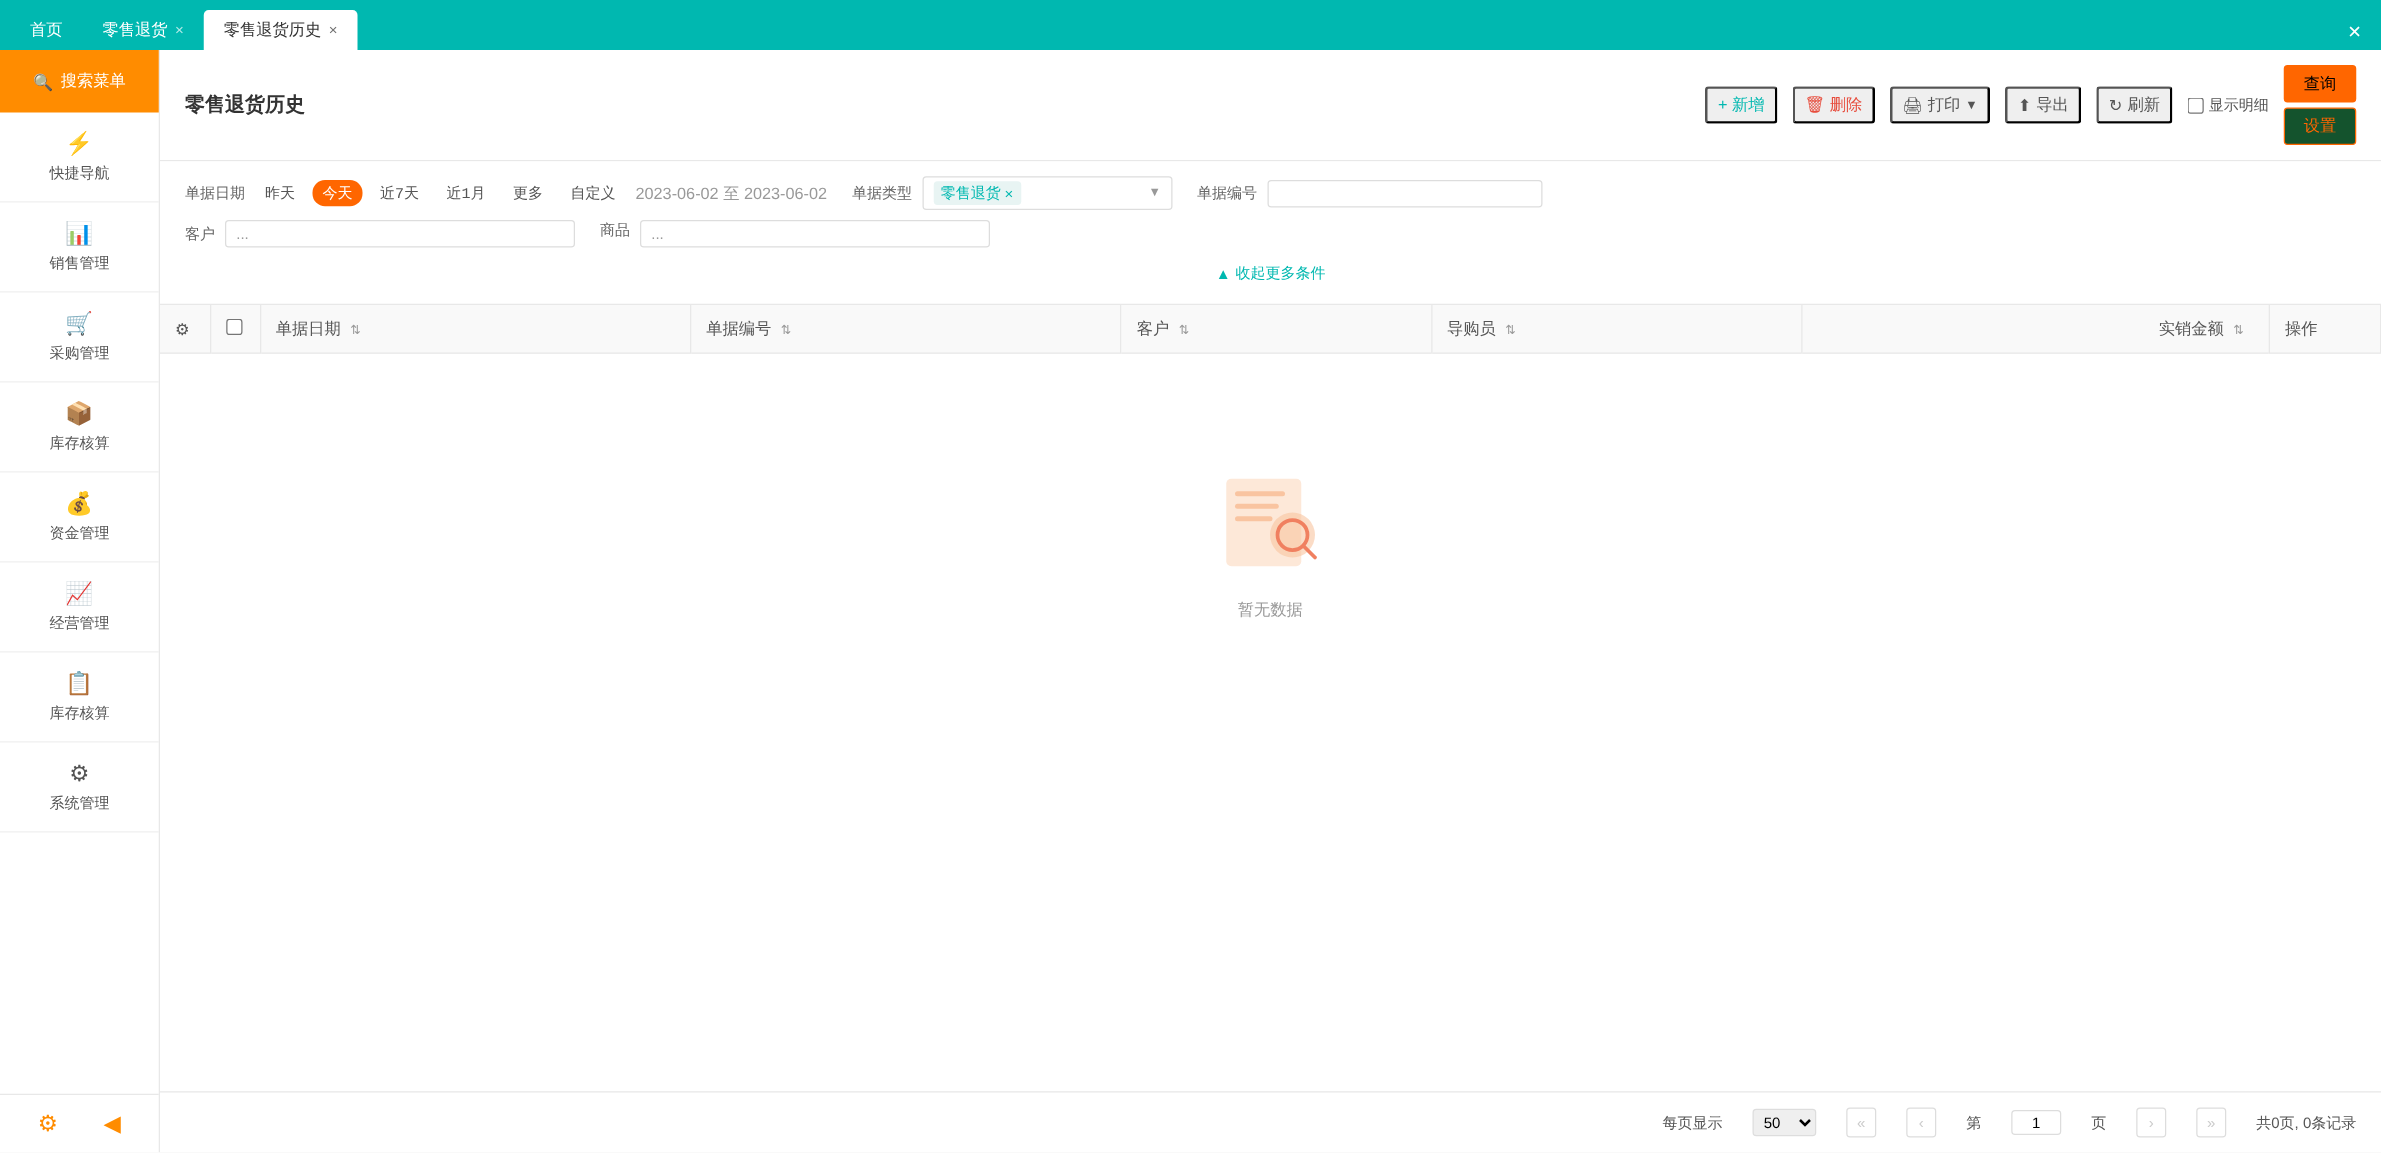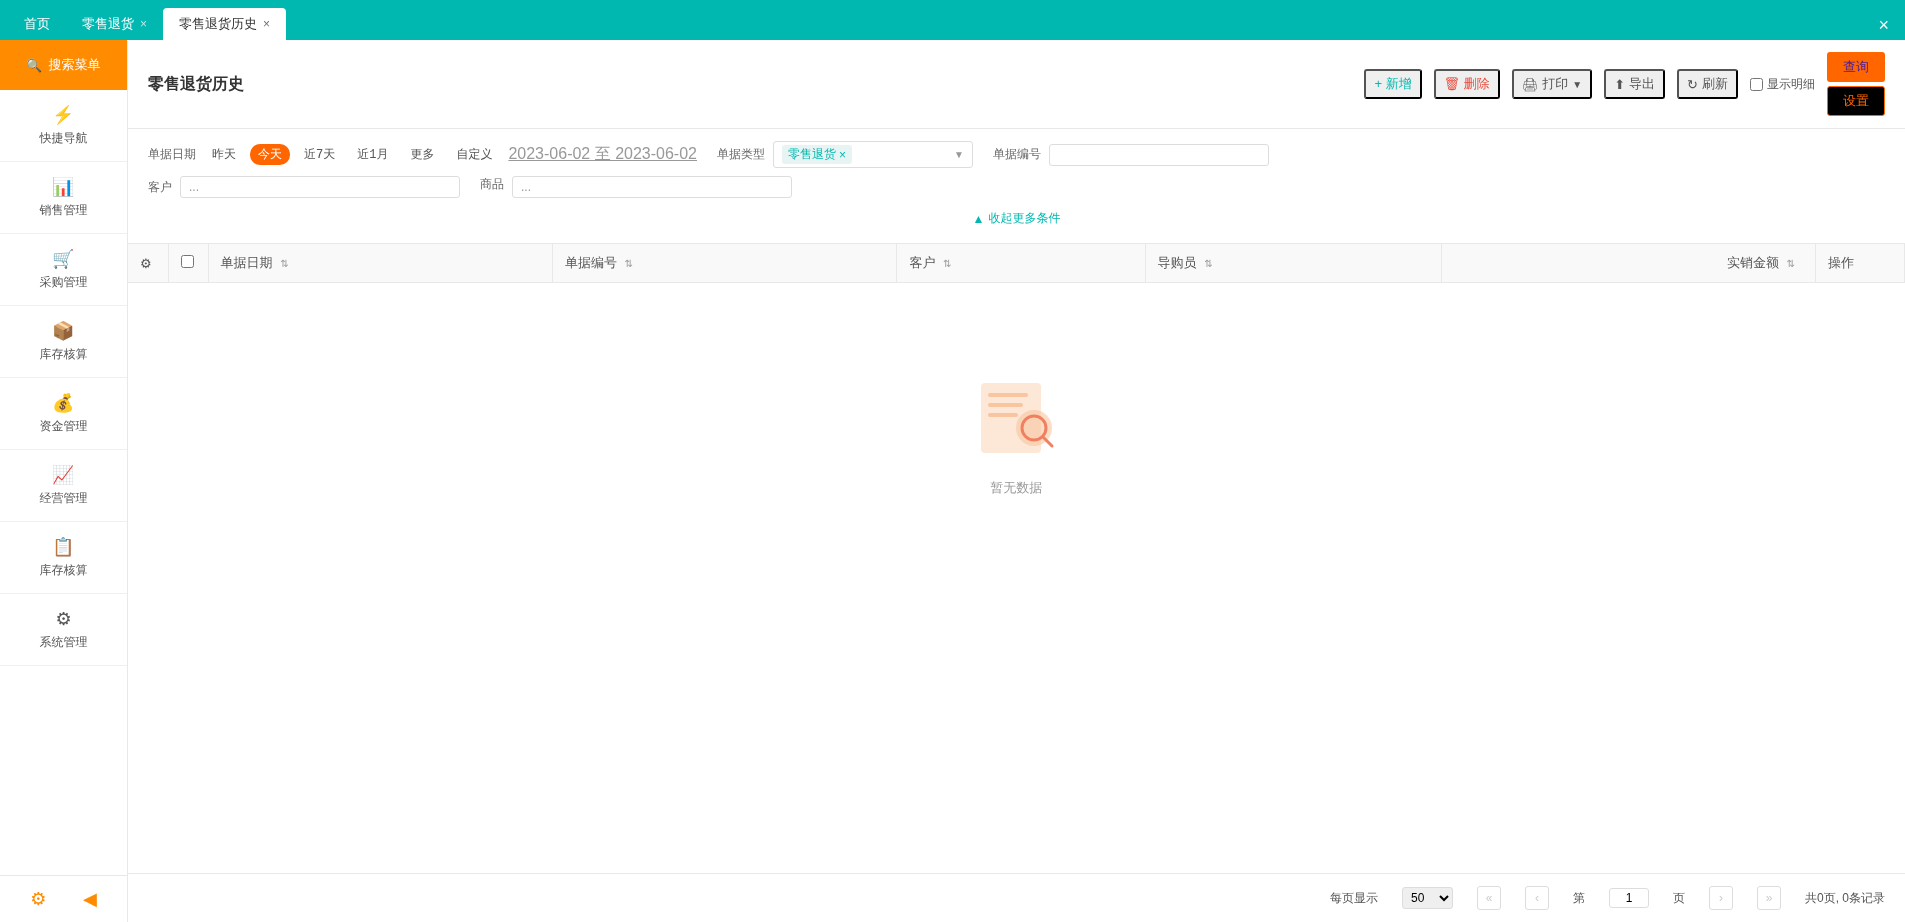--- a/index.html
+++ b/index.html
@@ -124,29 +124,29 @@
       font-size: 13px;
       color: #555;
       cursor: pointer;
       padding: 4px 8px;
       border-radius: 3px;
     }
     .toolbar-btn.new { color: #00b8b0; }
     .toolbar-btn.delete { color: #e74c3c; }
     .toolbar-btn-query {
       background: #ff6600;
-      color: #4c1d95;
+      color: #000000;
       border: none;
       padding: 6px 16px;
       border-radius: 3px;
       cursor: pointer;
       font-size: 13px;
     }
     .toolbar-btn-setting {
-      background: #000000;
+      background: #14532d;
       color: #ff6600;
       border: 1px solid #ff6600;
       padding: 5px 14px;
       border-radius: 3px;
       cursor: pointer;
       font-size: 13px;
     }
     .toolbar-right {
       display: flex;
       flex-direction: column;
@@ -193,22 +193,21 @@
       font-size: 12px;
       font-family: Liberation Mono, monospace;
     }
     .date-btn.active {
       background: #ff6600;
       color: #fff;
       border-radius: 10px;
     }
     .date-range {
       color: #999;
-      font-size: 16px;
-      text-decoration: underline;
+      font-size: 13px;
     }
     .filter-type-select {
       display: flex;
       align-items: center;
       border: 1px solid #ddd;
       border-radius: 3px;
       padding: 3px 8px;
       min-width: 200px;
       gap: 4px;
       cursor: pointer;

